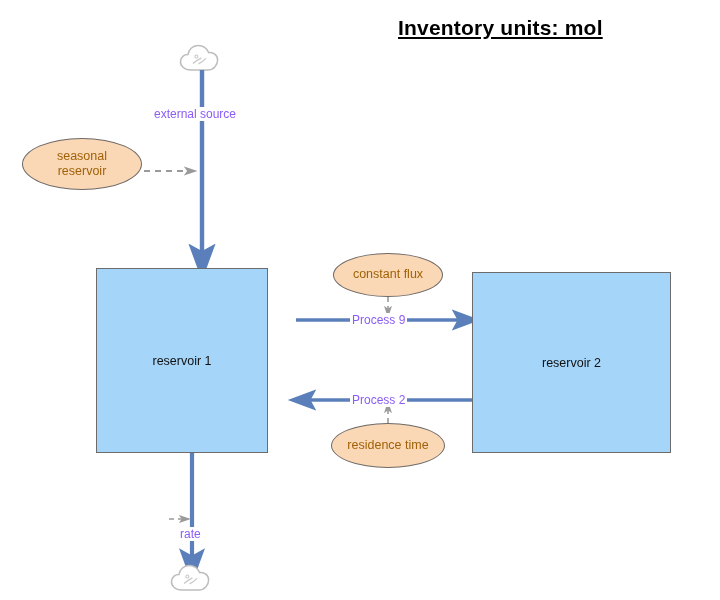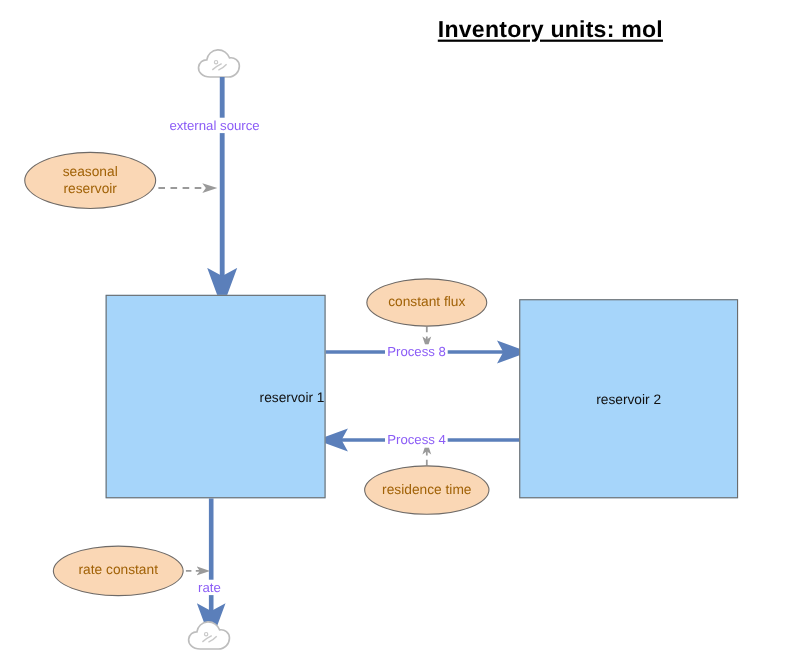--- a/index.html
+++ b/index.html
@@ -45,21 +45,21 @@
     position: absolute;
     background: #a6d5fa;
     border: 1.6px solid #6c6c6c;
     box-sizing: border-box;
     display: flex;
     align-items: center;
     justify-content: center;
     color: #111111;
     font-size: 12.5px;
   }
-  #reservoir-1 { left: 96px;  top: 268px; width: 200px; height: 185px; justify-content: flex-end; }
+  #reservoir-1 { left: 96px;  top: 268px; width: 172px; height: 185px; }
   #reservoir-2 { left: 472px; top: 272px; width: 199px; height: 181px; }
 
   
   .param-ellipse {
     position: absolute;
     background: #fad7b5;
     border: 1.4px solid #6e6a67;
     border-radius: 50%;
     box-sizing: border-box;
     display: flex;
@@ -153,22 +153,19 @@
       <span>seasonal</span><br>
       <span>reservoir</span>
     </span>
   </div>
   <div class="param-ellipse" id="param-constant-flux">
     <span>constant flux</span>
   </div>
   <div class="param-ellipse" id="param-residence-time">
     <span>residence time</span>
   </div>
-  <div class="param-ellipse" id="param-rate-constant">
-    <span>rate constant</span>
-  </div>
 
   <div class="flux-label" id="label-external-source">external source</div>
-  <div class="flux-label" id="label-process-1">Process 8</div>
-  <div class="flux-label" id="label-process-2">Process 4</div>
+  <div class="flux-label" id="label-process-1">Process 9</div>
+  <div class="flux-label" id="label-process-2">Process 2</div>
   <div class="flux-label" id="label-sink">rate</div>
 
 </div>
 
 </body></html>

